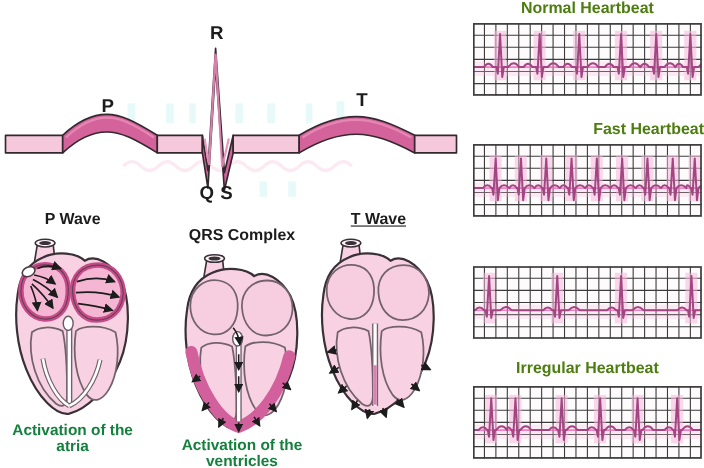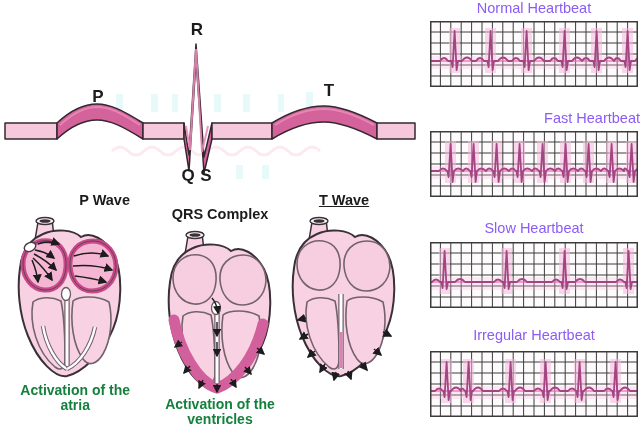--- a/index.html
+++ b/index.html
@@ -12,21 +12,21 @@
   
   .heart-fig{position:absolute;top:192px;display:flex;flex-direction:column;align-items:center;}
   #heart-fig-0{left:2px;width:128px;}
   #heart-fig-1{left:136px;width:140px;}
   #heart-fig-2{left:280px;width:128px;text-decoration:underline;}
   .h-title{height:20px;font-size:14.5px;font-weight:bold;color:#1c1c1c;text-align:center;}
   .h-caption{margin-top:1px;font-size:14px;font-weight:bold;color:#15803d;text-align:center;
              line-height:1.1;white-space:pre-line;}
   
   #strips{position:absolute;left:428px;top:0;width:212px;height:425px;}
-  .strip-title{position:absolute;left:0;width:212px;text-align:center;font-size:14.5px;font-weight:normal;color:#8b5cf6;}
+  .strip-title{position:absolute;left:0;width:212px;text-align:center;font-size:14.5px;font-weight:bold;color:#4d7c0f;}
   .strip-svg{position:absolute;left:2px;width:208px;height:66px;background:#fdfbfc;}
   #strip-title-0{top:0px;}   #strip-svg-0{top:21px;}
   #strip-title-1{top:110px;text-align:right;} #strip-svg-1{top:131px;}
   #strip-title-2{top:220px;} #strip-svg-2{top:242px;}
   #strip-title-3{top:327px;} #strip-svg-3{top:351px;}
 </style>
 </head>
 <body>
 
 <svg width="0" height="0" style="position:absolute" aria-hidden="true">
@@ -71,21 +71,21 @@
         <path d="M275,125 C292,114 308,109 324,109 C339,109 354,114 374,125"></path>
       </g>
     </svg>
     <span class="wlabel" style="left:86px;top:88px;">P</span>
     <span class="wlabel" style="left:185px;top:21px;">R</span>
     <span class="wlabel" style="left:317px;top:82px;">T</span>
     <span class="wlabel" style="left:176px;top:167px;">Q</span>
     <span class="wlabel" style="left:194px;top:167px;">S</span>
   </section>
 
-  <figure class="heart-fig" id="heart-fig-0" style="margin:0;align-items:flex-end;">
+  <figure class="heart-fig" id="heart-fig-0" style="margin:0;">
     <div class="h-title">P Wave</div>
     <svg width="120" height="170" viewBox="0 0 120 170">
       <path d="M28,10 L25,28 L44,25 L42,7 Z" fill="#f8d2e2" stroke="#3a3037" stroke-width="1.5"></path>
       <ellipse cx="35" cy="9" rx="9" ry="3.5" fill="#fdf3f8" stroke="#3a3037" stroke-width="1.4"></ellipse>
       <ellipse cx="35" cy="9" rx="5.5" ry="1.8" fill="#3a3037"></ellipse>
       <path d="M33,22 C21,27 12,38 10,56 C7,76 9,102 18,124 C28,149 45,166 57,164 C71,161 93,142 103,117 C112,95 113,61 104,43 C95,27 81,19 71,25 C64,18 46,16 33,22 Z" fill="#f8d2e2" stroke="#3a3037" stroke-width="2"></path>
       <g>
         <path d="M13,52 C13,36 26,27 39,29 C51,31 57,41 56,55 C55,70 46,79 34,78 C22,77 13,66 13,52 Z" fill="#f4b6d3" stroke="#c9498a" stroke-width="5"></path>
         <path d="M60,54 C59,39 69,29 83,29 C97,29 106,41 106,55 C105,70 95,79 82,79 C69,79 61,68 60,54 Z" fill="#f4b6d3" stroke="#c9498a" stroke-width="5"></path>
         <path d="M13,52 C13,36 26,27 39,29 C51,31 57,41 56,55 C55,70 46,79 34,78 C22,77 13,66 13,52 Z" fill="none" stroke="#5d4450" stroke-width="1"></path>
@@ -281,21 +281,20 @@
           <rect x="153" y="10" width="11" height="42"></rect>
           <rect x="176" y="10" width="11" height="42"></rect>
           <rect x="196" y="10" width="11" height="42"></rect>
           <rect x="0" y="35" width="208" height="13" opacity="0.5"></rect>
         </g>
         <line x1="0" y1="40" x2="208" y2="40" stroke="#ee66b3" stroke-width="1.5" opacity="0.8"></line>
         <path d="M0,40 L9,40 Q13,35 17,40 L17.4,40 L18.6,46 L20.6,13 L22.6,51 L24,40 Q28,35 33,40 Q36,35 40,40 L40.4,40 L41.6,46 L43.6,13 L45.6,51 L47,40 Q51,35 56,40 Q59,35 63,40 L63.4,40 L64.6,46 L66.6,13 L68.6,51 L70,40 Q74,35 79,40 Q82,35 86,40 L86.4,40 L87.6,46 L89.6,13 L91.6,51 L93,40 Q97,35 102,40 Q105,35 109,40 L109.4,40 L110.6,46 L112.6,13 L114.6,51 L116,40 Q120,35 125,40 Q128,35 132,40 L132.4,40 L133.6,46 L135.6,13 L137.6,51 L139,40 Q143,35 148,40 Q151,35 155,40 L155.4,40 L156.6,46 L158.6,13 L160.6,51 L162,40 Q166,35 171,40 Q174,35 178,40 L178.4,40 L179.6,46 L181.6,13 L183.6,51 L185,40 Q189,35 194,40 Q194,35 198,40 L198.4,40 L199.6,46 L201.6,13 L203.6,51 L205,40 Q209,35 214,40 L208,40" fill="none" stroke="#a24582" stroke-width="1.8" stroke-linejoin="round" stroke-linecap="round"></path>
         <rect x="0.75" y="0.75" width="206.5" height="64.5" fill="none" stroke="#3c3c3c" stroke-width="1.5"></rect>
       </svg>
 
-    <div class="strip-title" id="strip-title-2">Slow Heartbeat</div>
     <svg class="strip-svg" id="strip-svg-2" viewBox="0 0 208 66">
         <g stroke="#3c3c3c" stroke-width="1">
           <line x1="0" y1="0" x2="0" y2="66"></line>
           <line x1="10.4" y1="0" x2="10.4" y2="66"></line>
           <line x1="20.8" y1="0" x2="20.8" y2="66"></line>
           <line x1="31.200000000000003" y1="0" x2="31.200000000000003" y2="66"></line>
           <line x1="41.6" y1="0" x2="41.6" y2="66"></line>
           <line x1="52" y1="0" x2="52" y2="66"></line>
           <line x1="62.400000000000006" y1="0" x2="62.400000000000006" y2="66"></line>
           <line x1="72.8" y1="0" x2="72.8" y2="66"></line>

